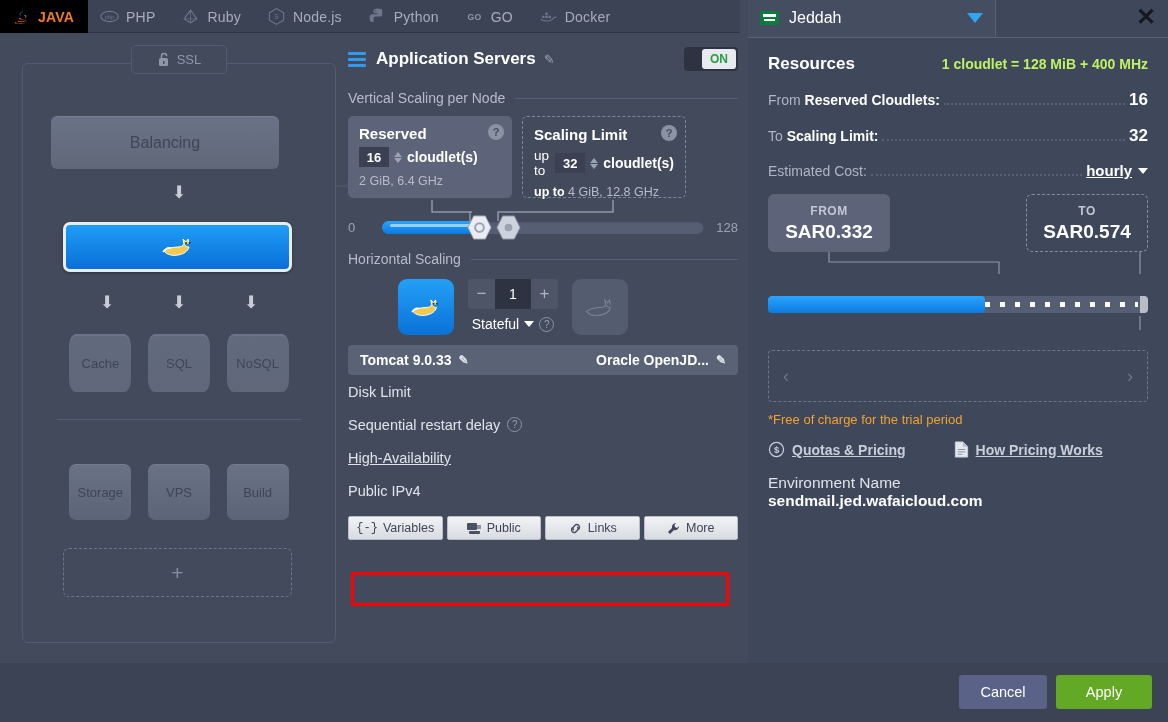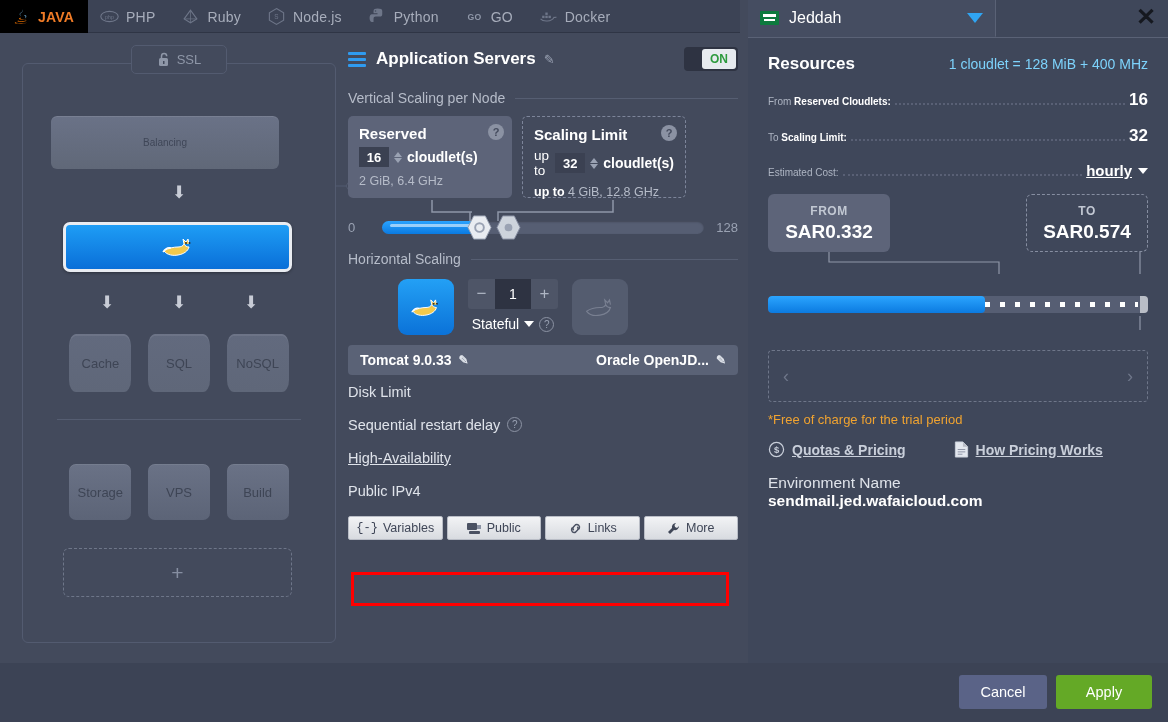--- a/index.html
+++ b/index.html
@@ -37,21 +37,21 @@
     position: absolute; left: 50%; transform: translateX(-50%); top: -19px;
     width: 96px; height: 29px; border: 1px solid #535b70; border-radius: 5px;
     background: #434a5c; color: #8f97a8; font-size: 13px;
     display: flex; align-items: center; justify-content: center; gap: 6px;
   }
   .bal {
     position: absolute; left: 28px; top: 52px; width: 228px; height: 53px;
     border-radius: 6px; background: linear-gradient(#6a7287,#59607500);
     background-color: #606878;
     display: flex; align-items: center; justify-content: center;
-    color: #3f4657; font-size: 10px; cursor: pointer;
+    color: #3f4657; font-size: 16px; cursor: pointer;
     box-shadow: inset 0 1px 0 rgba(255,255,255,.10);
   }
   .arrow { color: #c8ccd6; font-size: 17px; line-height: 1; }
   .arr1 { position: absolute; left: 50%; transform: translateX(-50%); top: 120px; }
   .appnode {
     position: absolute; left: 40px; top: 158px; width: 229px; height: 50px;
     border-radius: 7px;
     background: linear-gradient(#1e9df5, #0a6fd8);
     border: 3px solid #e9ecf1;
     display: flex; align-items: center; justify-content: center;
@@ -231,23 +231,23 @@
   }
   .closex {
     position: absolute; right: 9px; top: 5px; width: 26px; height: 26px;
     color: #15181f; font-size: 24px; font-weight: bold; line-height: 24px;
     text-align: center; cursor: pointer;
   }
   .rbody { position: absolute; left: 0; top: 37px; right: 0; bottom: 0;
     border-top: 1px solid #5a6276; padding: 16px 20px 0 20px; }
   .rhead { display: flex; align-items: baseline; }
   .rhead .h { color: #fff; font-size: 17px; font-weight: bold; }
-  .rhead .note { margin-left: auto; color: #7dd3fc; font-size: 14px; }
+  .rhead .note { margin-left: auto; color: #bef264; font-size: 14px; font-weight: bold; }
   .dotrow { display: flex; align-items: baseline; margin-top: 16px; }
-  .dotrow .l { color: #aeb5c3; font-size: 10px; white-space: nowrap; }
+  .dotrow .l { color: #aeb5c3; font-size: 14px; white-space: nowrap; }
   .dotrow .l b { color: #fff; font-weight: bold; }
   .dotrow .dots { flex: 1; border-bottom: 2px dotted #596075; margin: 0 4px 4px 4px; height: 1px; }
   .dotrow .v { color: #fff; font-size: 17px; font-weight: bold; }
   .dotrow .v.link { font-size: 15px; text-decoration: underline; cursor: pointer; }
 
   .pricecards { position: relative; margin-top: 14px; height: 60px; }
   .pcard {
     position: absolute; top: 0; width: 122px; height: 58px; border-radius: 6px;
     display: flex; flex-direction: column; align-items: center; justify-content: center;
   }

